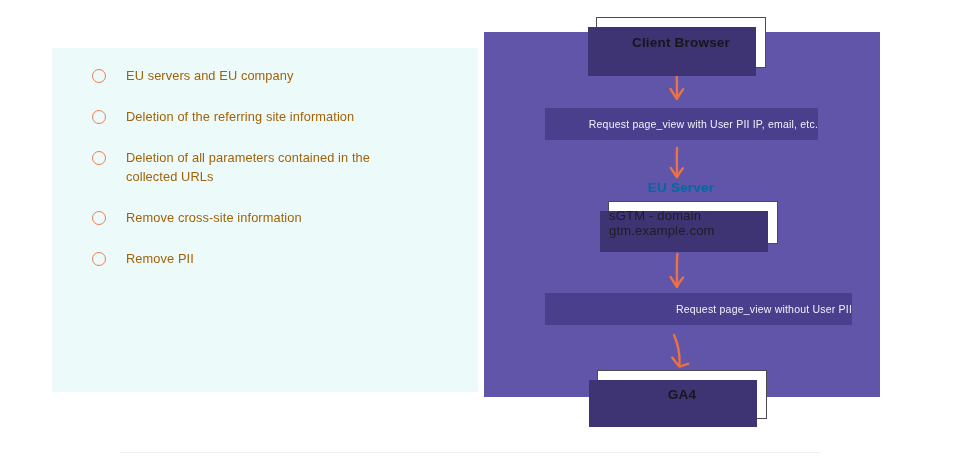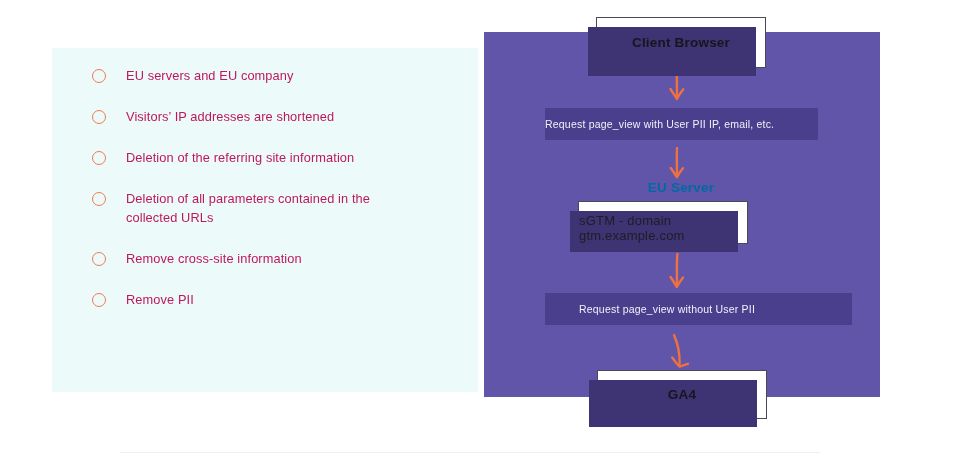--- a/index.html
+++ b/index.html
@@ -43,21 +43,21 @@
     height: 12px;
     border: 1.6px solid #EE7B52;
     border-radius: 50%;
     margin-top: 3px;
     margin-right: 20px;
     background: transparent;
   }
   .checklist-text {
     font-size: 12.8px;
     line-height: 19px;
-    color: #be185d;
+    color: #a16207;
     max-width: 272px;
     letter-spacing: 0.1px;
   }
 
   
   .flow-panel {
     position: absolute;
     left: 484px;
     top: 32px;
     width: 396px;
@@ -99,40 +99,39 @@
   }
 
   #client-browser-box {
     left: 596px;
     top: 6px;
     width: 170px;
     height: 51px;
     margin-top: 11px;
   }
   #sgtm-box {
-    left: 578px;
+    left: 608px;
     top: 201px;
     width: 170px;
     height: 43px;
-    align-items: flex-end;
   }
   #ga4-box {
     left: 597px;
     top: 370px;
     width: 170px;
     height: 49px;
   }
 
   
   .request-band {
     position: absolute;
     background: #4A3F8C;
     display: flex;
     align-items: center;
-    justify-content: flex-start;
+    justify-content: flex-end;
     z-index: 2;
   }
   .request-band-text {
     font-size: 10.5px;
     color: #F2F0FA;
     letter-spacing: 0.2px;
   }
   #request-band-with-pii {
     left: 545px;
     top: 108px;
@@ -185,24 +184,20 @@
 <body>
 
 <div class="checklist-panel">
   <ul class="checklist">
 
     <li class="checklist-item">
       <span class="bullet-circle"></span>
       <span class="checklist-text">EU servers and EU company</span>
     </li>
 
-    <li class="checklist-item">
-      <span class="bullet-circle"></span>
-      <span class="checklist-text">Visitors’ IP addresses are shortened</span>
-    </li>
 
     <li class="checklist-item">
       <span class="bullet-circle"></span>
       <span class="checklist-text">Deletion of the referring site information</span>
     </li>
 
     <li class="checklist-item">
       <span class="bullet-circle"></span>
       <span class="checklist-text">Deletion of all parameters contained in the collected URLs</span>
     </li>

